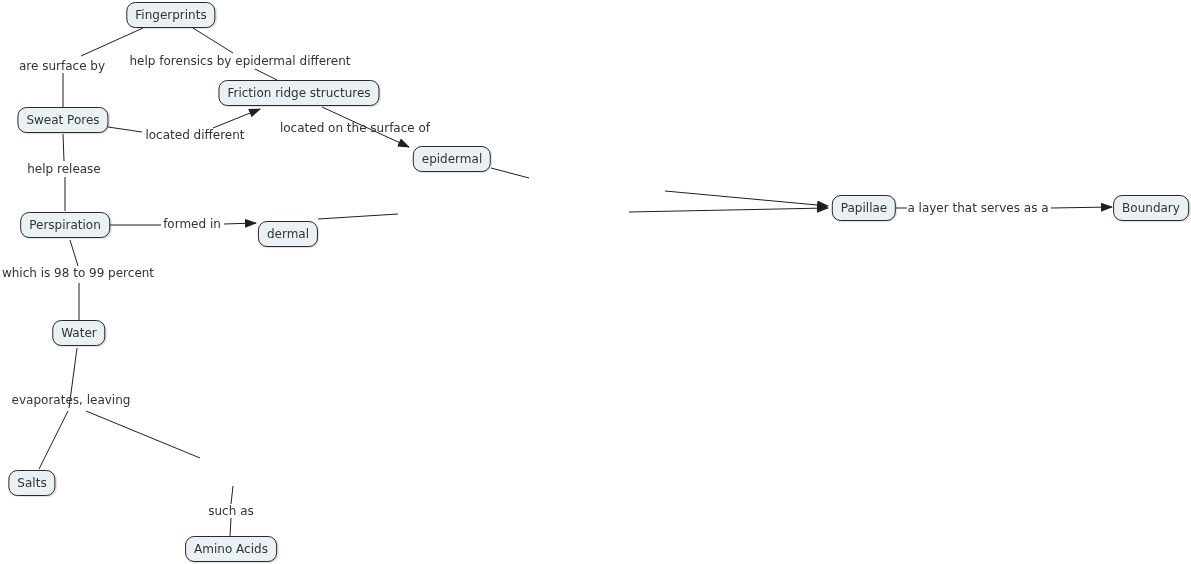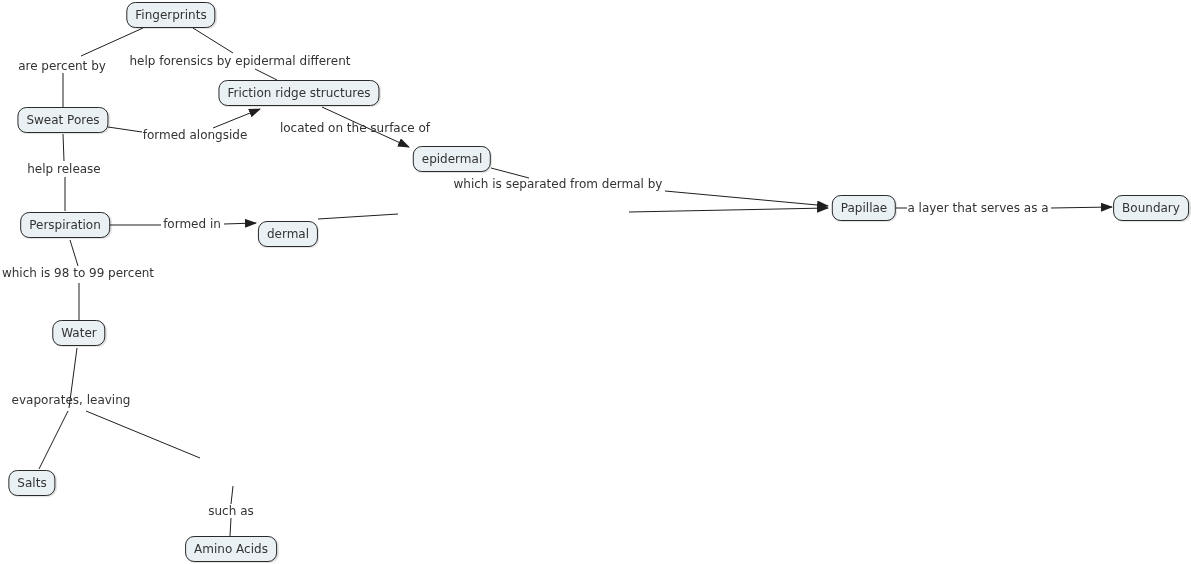--- a/index.html
+++ b/index.html
@@ -81,25 +81,24 @@
   <div class="node" style="left:299px;top:93px">Friction ridge structures</div>
   <div class="node" style="left:452px;top:159px">epidermal</div>
   <div class="node" style="left:65px;top:225px">Perspiration</div>
   <div class="node" style="left:288px;top:234px">dermal</div>
   <div class="node" style="left:864px;top:208px">Papillae</div>
   <div class="node" style="left:1151px;top:208px">Boundary</div>
   <div class="node" style="left:79px;top:333px">Water</div>
   <div class="node" style="left:32px;top:483px">Salts</div>
   <div class="node" style="left:231px;top:549px">Amino Acids</div>
 
-  <div class="elabel" style="left:62px;top:66px">are percent by</div>
+  <div class="elabel" style="left:62px;top:66px">are surface by</div>
   <div class="elabel" style="left:240px;top:61px">help forensics by epidermal different</div>
-  <div class="elabel" style="left:195px;top:135px">formed alongside</div>
+  <div class="elabel" style="left:195px;top:135px">located different</div>
   <div class="elabel" style="left:355px;top:128px">located on the surface of</div>
   <div class="elabel" style="left:64px;top:169px">help release</div>
-  <div class="elabel" style="left:558px;top:184px">which is separated from dermal by</div>
   <div class="elabel" style="left:192px;top:224px">formed in</div>
   <div class="elabel" style="left:978px;top:208px">a layer that serves as a</div>
   <div class="elabel" style="left:78px;top:273px">which is 98 to 99 percent</div>
   <div class="elabel" style="left:71px;top:400px">evaporates, leaving</div>
   <div class="elabel" style="left:231px;top:511px">such as</div>
 
 </div>
 
 </body></html>

